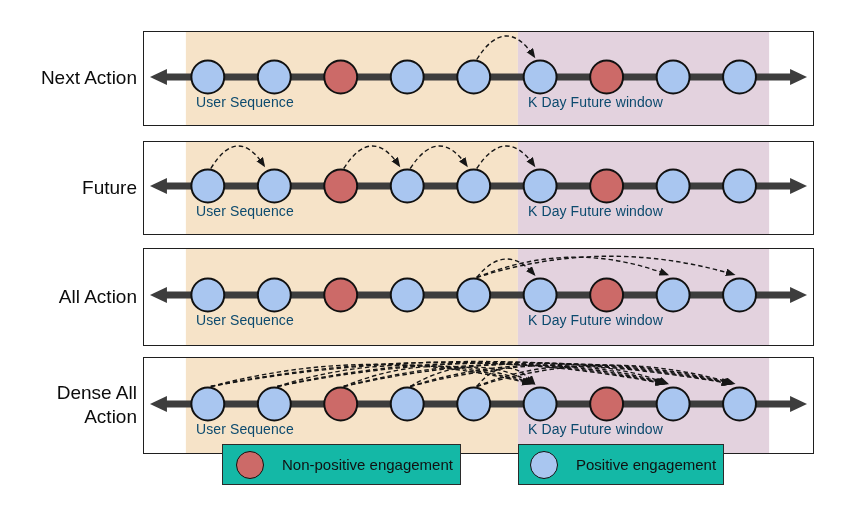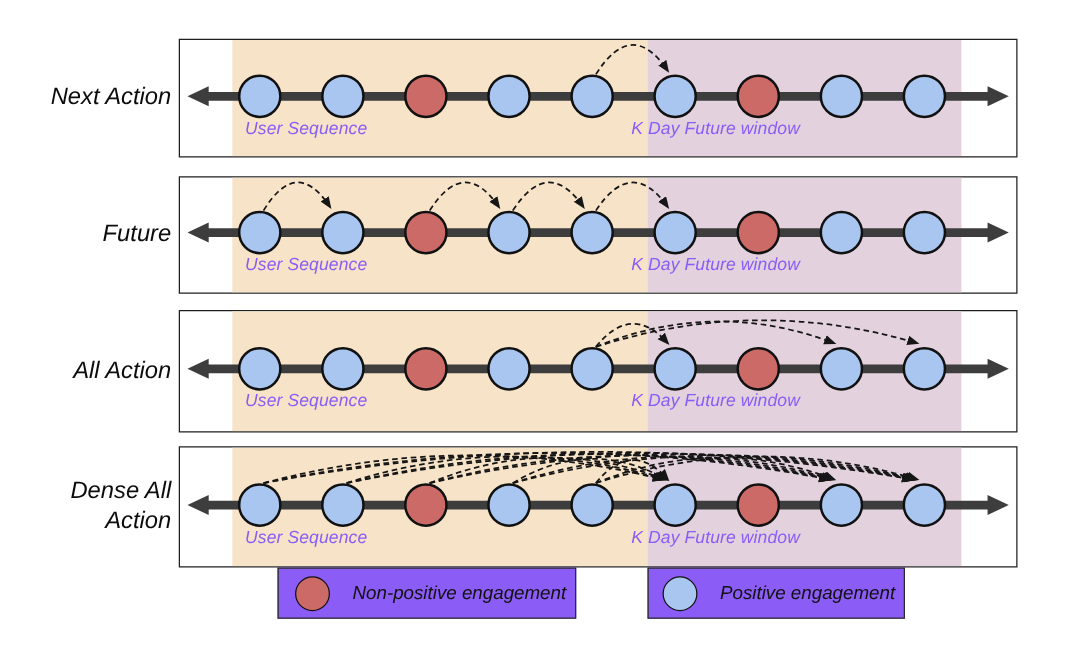--- a/index.html
+++ b/index.html
@@ -1,38 +1,38 @@
 <!DOCTYPE html>
 <html style="--positive: #a9c6f0; --non-positive: #cc6a68;"><head>
 <meta charset="utf-8">
 <style>
   html,body{margin:0;padding:0;background:#ffffff;}
   #canvas{
     position:relative;width:860px;height:528px;background:#ffffff;
-    font-family:"Liberation Sans",sans-serif;overflow:hidden;font-style:italic;
+    font-family:"Liberation Sans",sans-serif;overflow:hidden;
   }
   .row-box{
     position:absolute;left:143px;width:671px;box-sizing:border-box;
     border:1.5px solid #1f1f1f;background:#ffffff;
   }
   .row-box svg{display:block;width:100%;height:100%;}
   .region-label{
-    position:absolute;top:calc(48% + 17px);font-size:14px;color:#8b5cf6;
+    position:absolute;top:calc(48% + 17px);font-size:14px;color:#0c4a6e;
     white-space:nowrap;letter-spacing:0.1px;
   }
   .region-label.us{left:52px;}
-  .region-label.fw{left:361px;}
+  .region-label.fw{left:384px;}
   .row-label{
     position:absolute;right:723px;transform:translateY(-50%);
     font-size:19px;color:#0c0c0c;text-align:right;white-space:pre-line;
     line-height:1.26;
   }
   .legend-box{
-    position:absolute;top:454px;height:41px;box-sizing:border-box;
-    border:1.5px solid #2b2b2b;background:#8b5cf6;
+    position:absolute;top:444px;height:41px;box-sizing:border-box;
+    border:1.5px solid #2b2b2b;background:#14b8a6;
     display:flex;align-items:center;
   }
   .legend-circle{
     width:28px;height:28px;border-radius:50%;box-sizing:border-box;
     border:1.6px solid #111;flex:0 0 auto;
   }
   .legend-circle.np{background:var(--non-positive,#cc6a68);margin-left:13px;}
   .legend-circle.p{background:var(--positive,#a9c6f0);margin-left:11px;}
   .legend-text{font-size:15px;color:#111;margin-left:18px;white-space:nowrap;}
 </style>

